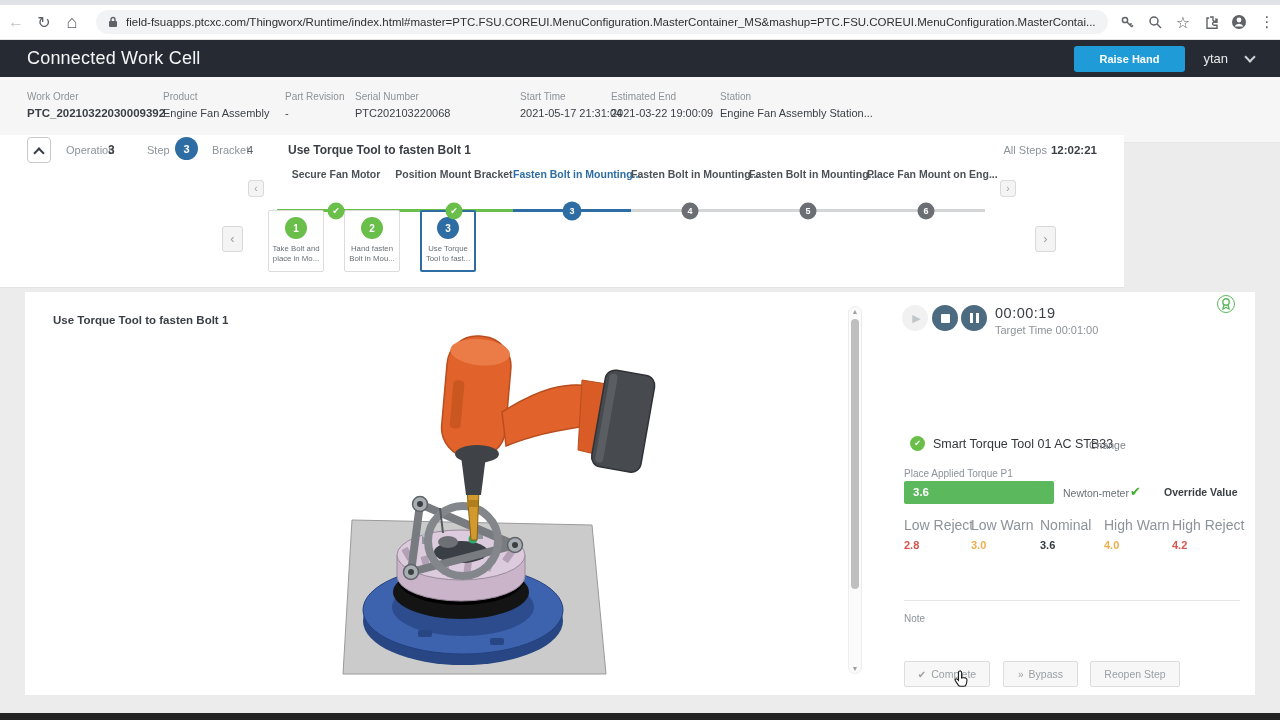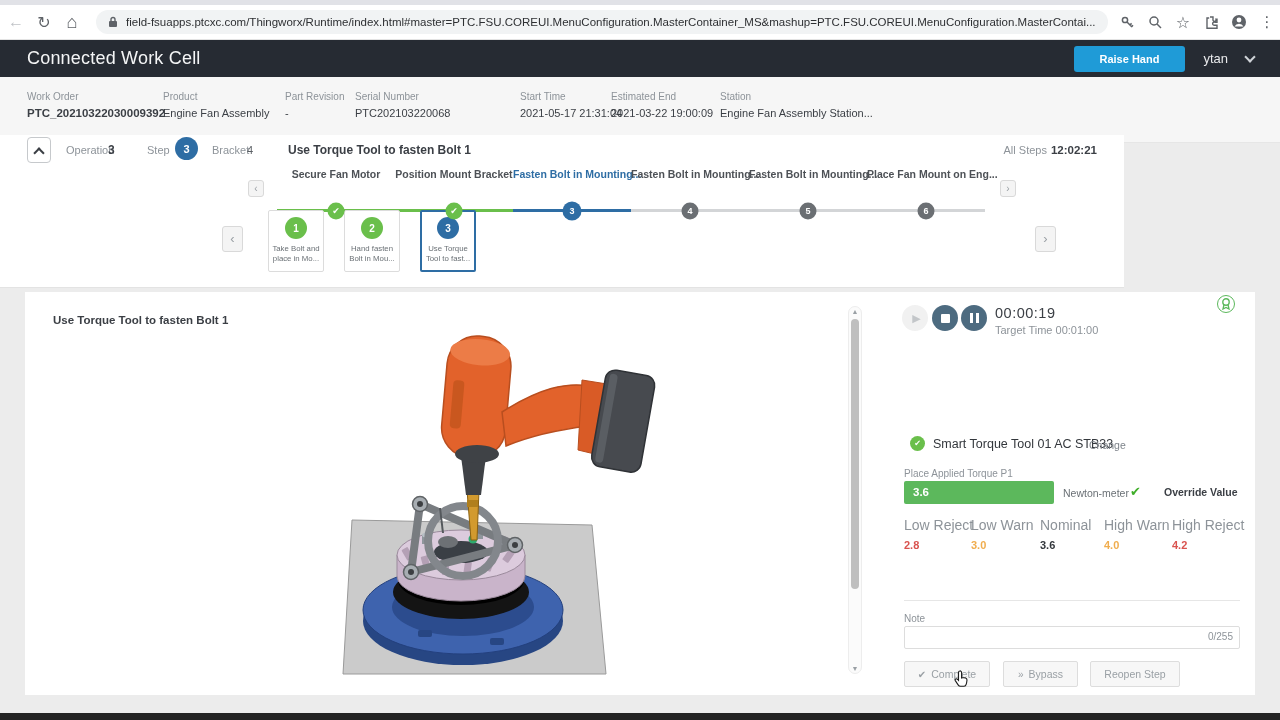--- a/index.html
+++ b/index.html
@@ -419,24 +419,20 @@
       <div class="ll">High Warn</div>
       <div class="lv warn">4.0</div>
     </div>
     <div class="lim l4">
       <div class="ll">High Reject</div>
       <div class="lv danger">4.2</div>
     </div>
 
     <div class="exec-divider"></div>
     <div class="note-lbl">Note</div>
-    <div class="note-wrap">
-      <input class="note-input" value="" style="">
-      <span class="note-counter">0/255</span>
-    </div>
 
     <button class="exec-btn btn-complete"><span class="bi">✔</span><span>Complete</span></button>
     <button class="exec-btn btn-bypass"><span class="bi">»</span><span>Bypass</span></button>
     <button class="exec-btn btn-reopen"><span>Reopen Step</span></button>
 
     <svg class="cursor-hand" width="18" height="20" viewBox="0 0 18 20">
       <path d="M7 1c.9 0 1.6.7 1.6 1.5V8l1-.2c2-.4 4.4.3 4.4 2.2 0 0-.3 3.2-1 4.7-.4.9-1.1 1.6-2.3 1.6H7.5c-1 0-1.7-.4-2.2-1.2L2.3 10.6c-.5-.8 0-1.8 1-1.8.6 0 1 .3 1.4.7l.8.9V2.5C5.5 1.7 6.2 1 7 1z" fill="#fff" stroke="#1b1b1b" stroke-width="1.1"></path>
     </svg>
   </div>
 </div>

